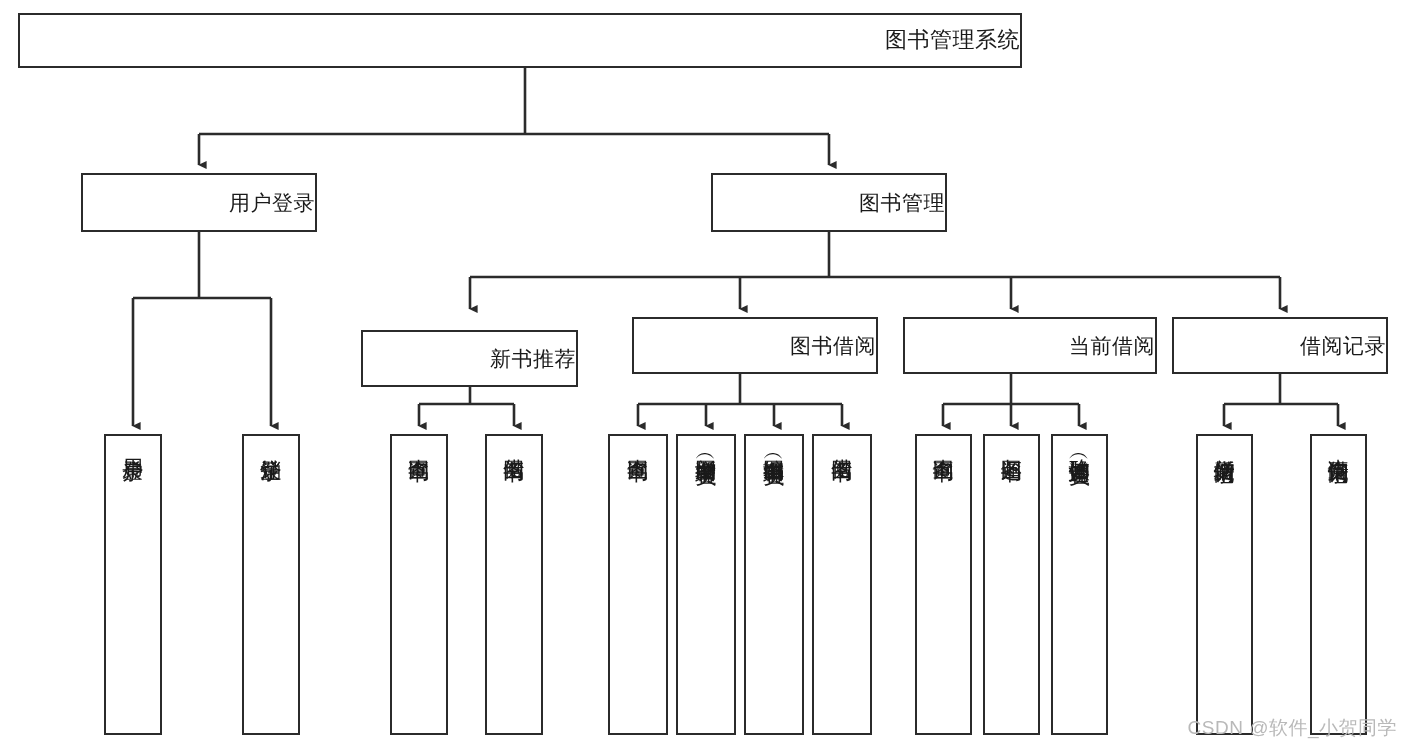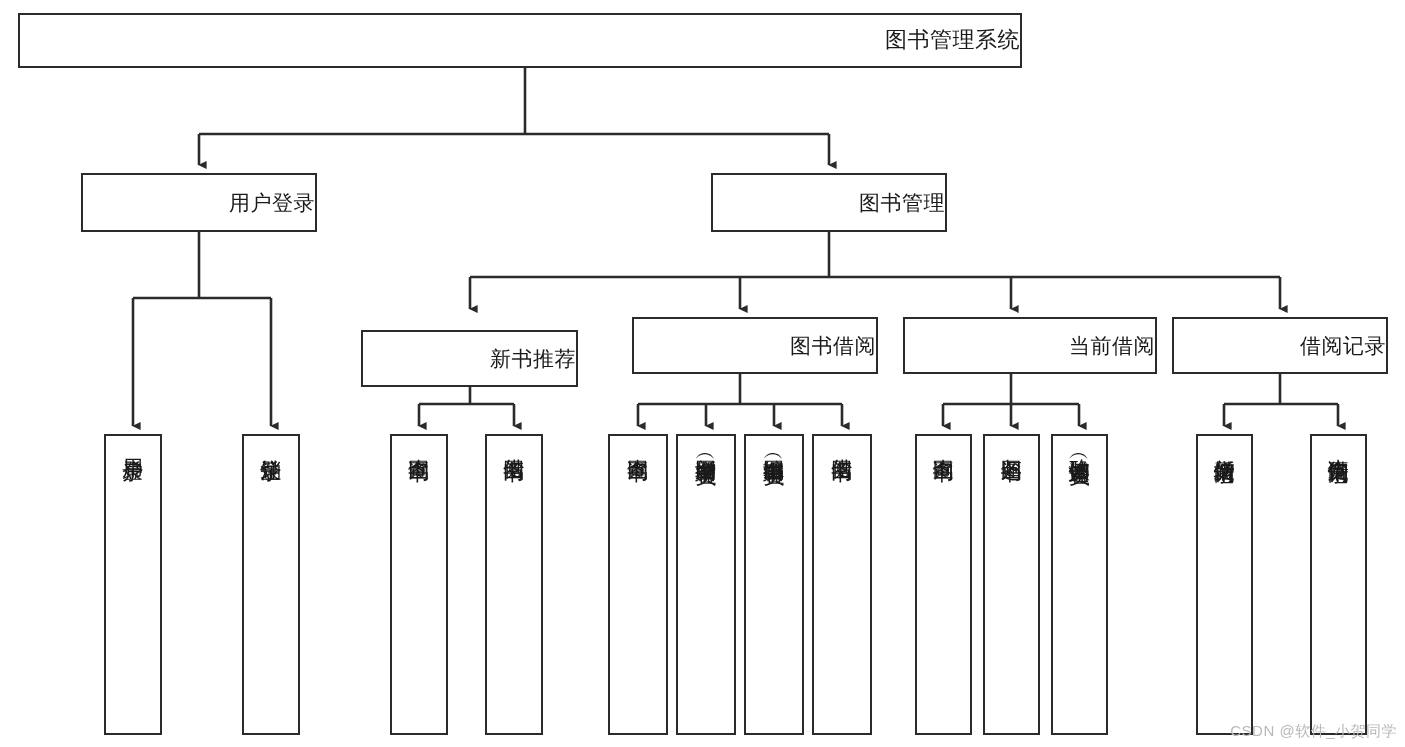--- a/index.html
+++ b/index.html
@@ -58,21 +58,21 @@
     text-align: left;
     display: block;
   }
   .node-root {
     font-size: 22px;
   }
   .watermark {
     position: absolute;
     right: 8px;
     bottom: 6px;
-    font-size: 15px;
+    font-size: 19px;
     color: #b9b9b9;
     white-space: nowrap;
     letter-spacing: 0.5px;
   }
 </style>
 </head>
 <body>
 
 <div id="diagram-root">
 

